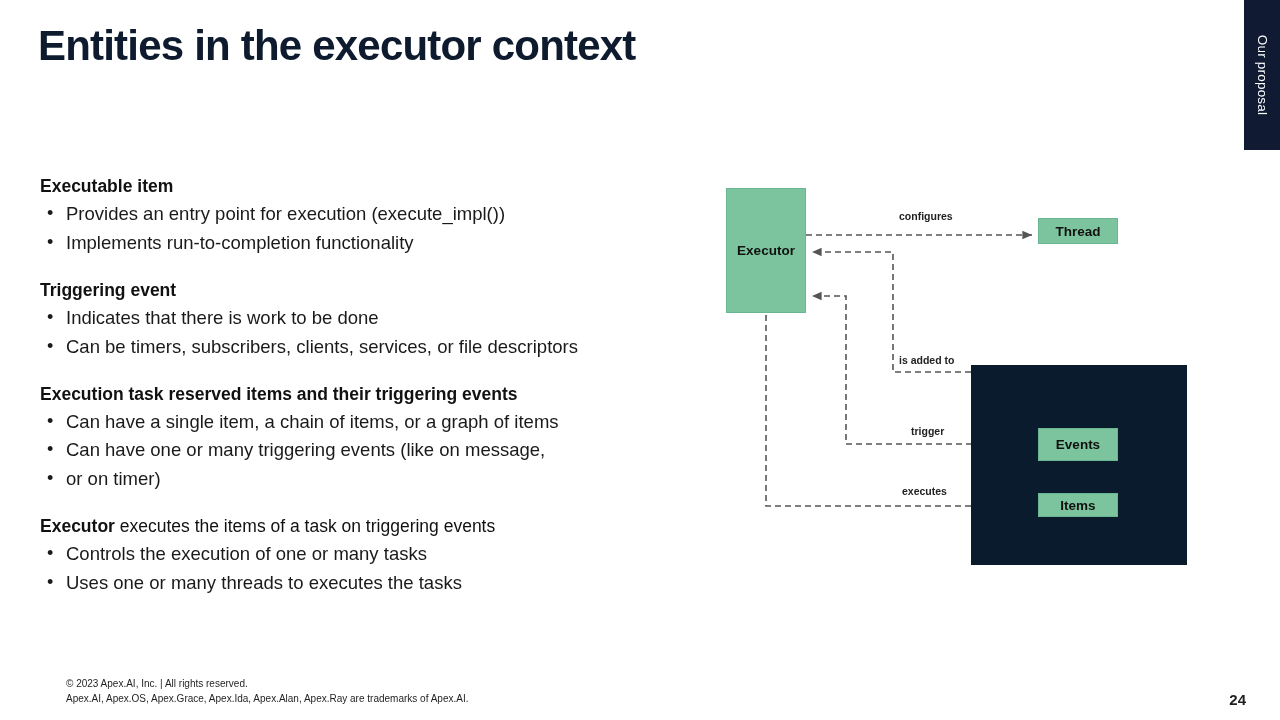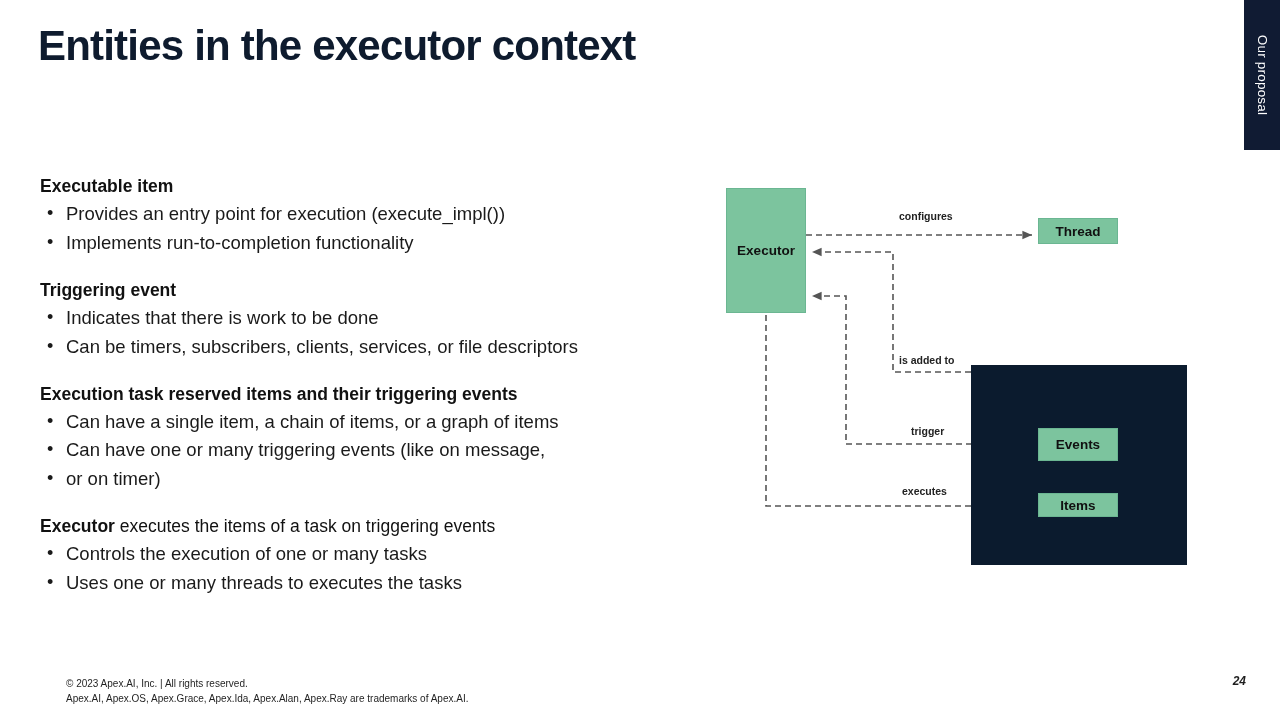--- a/index.html
+++ b/index.html
@@ -125,25 +125,24 @@
     left: 38px;
     bottom: 14px;
     font-size: 10px;
     line-height: 1.5;
     color: #1f1f1f;
     margin-left: 28px;
   }
   .page-number {
     position: absolute;
     right: 34px;
-    bottom: 32px;
-    font-size: 12px;
+    bottom: 12px;
+    font-size: 15px;
     font-weight: bold;
     color: #1f1f1f;
-    font-style: italic;
   }
 </style>
 </head>
 <body>
 
 <div class="slide">
 
   <div class="corner-tab">
     <span class="corner-tab-label">Our proposal</span>
   </div>

